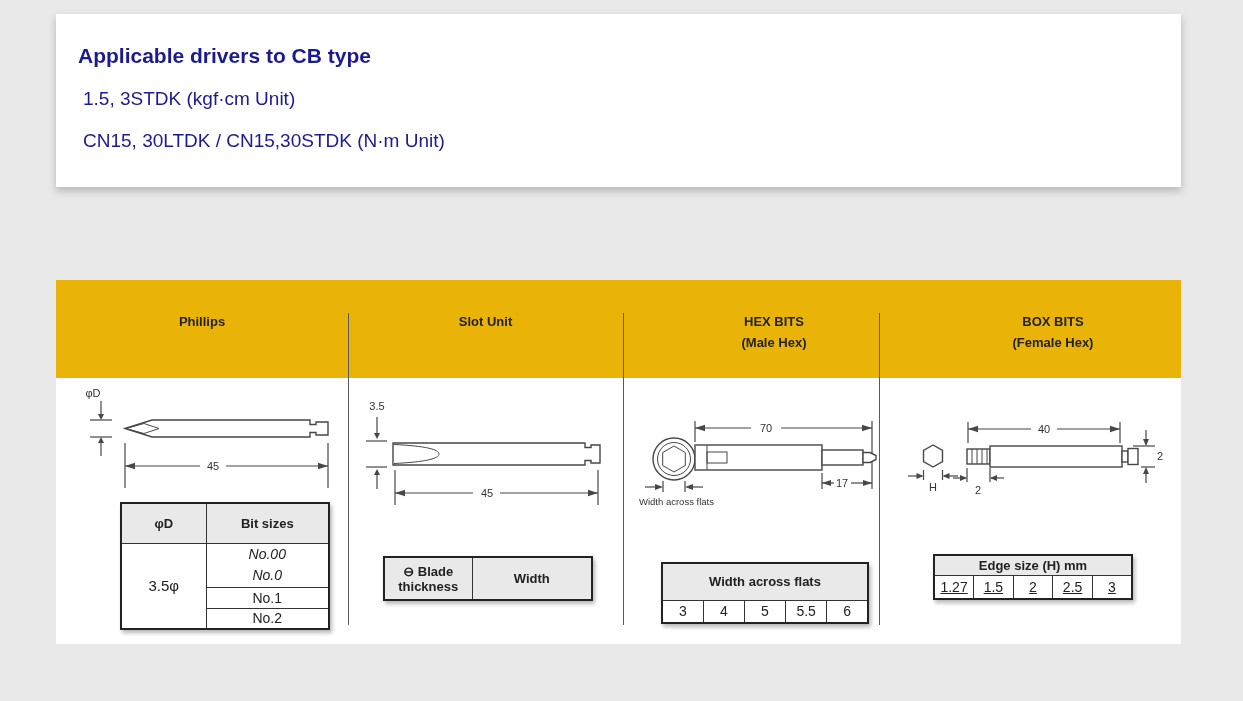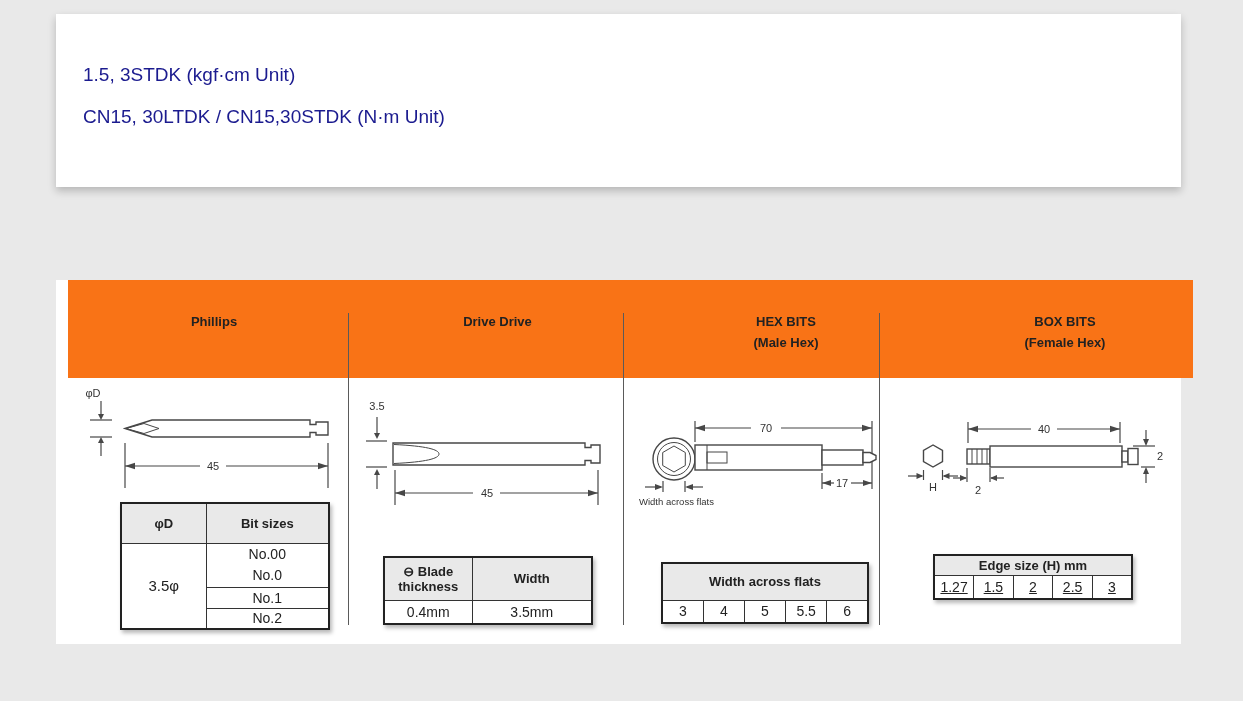--- a/index.html
+++ b/index.html
@@ -17,22 +17,22 @@
   }
   .card-title { color:#1b1b8f; font-size:21px; font-weight:bold; margin:0; }
   .card-line  { color:#1b1b8f; font-size:19px; margin:20px 0 0 5px; }
 
   
   .panel {
     position:absolute; left:56px; top:280px; width:1125px; height:364px;
     background:#ffffff;
   }
   .panel-head {
-    position:absolute; left:12px; top:0; width:1125px; height:98px;
-    background:#f97316; display:flex;
+    position:absolute; left:0; top:0; width:1125px; height:98px;
+    background:#eab308; display:flex;
   }
   .col-head {
     padding-top:31px; text-align:center; color:#222;
     font-weight:bold; font-size:13px; line-height:21px;
   }
   .ch1 { width:292px; } .ch2 { width:275px; } .ch3 { width:256px; } .ch4 { width:302px; }
   .divider { position:absolute; top:33px; height:312px; width:1px; background:#5a5a5a; }
   .dv1 { left:292px; } .dv2 { left:567px; } .dv3 { left:823px; }
 
   
@@ -52,49 +52,50 @@
   }
   table.spec th, table.spec td {
     border:1px solid #333; text-align:center; color:#222; padding:0;
     font-size:14px; vertical-align:middle;
   }
   table.spec th { background:#e9e9e9; font-size:13px; }
   .ph-tbl { left:64px; top:222px; width:210px; }
   .ph-tbl th { height:40px; font-size:14px; }
   .ph-tbl .c1 { width:85px; }
   .ph-tbl td.big { font-size:15px;margin-top:40px; }
-  .ph-tbl td.r1 { height:44px; line-height:21px; }
+  .ph-tbl td.r1 { height:44px; line-height:21px;font-style:italic; }
   .ph-tbl td.r2 { height:21px; }
   .sl-tbl { left:327px; top:276px; width:210px;padding-left:28px; }
   .sl-tbl th { height:43px; font-size:12.5px; line-height:15px; }
   .sl-tbl .c1 { width:88px; }
   .sl-tbl td { height:24px; }
   .bx-tbl { left:605px; top:282px; width:208px; }
   .bx-tbl th { height:37px; font-size:13.5px; }
   .bx-tbl td { height:23px; font-size:13.5px; width:41px; }
   .hx-tbl { left:877px; top:274px; width:200px; }
   .hx-tbl th { height:20px; font-size:13.5px; }
   .hx-tbl td { height:24px; font-size:13.5px; width:40px;text-decoration:underline; }
 </style>
 </head>
 <body>
 
 <div class="card">
+  <h1 class="card-title">Applicable drivers to CB type</h1>
   <p class="card-line">1.5, 3STDK (kgf·cm Unit)</p>
   <p class="card-line">CN15, 30LTDK / CN15,30STDK (N·m Unit)</p>
 </div>
 
 <div class="panel">
 
   <div class="panel-head">
     <div class="col-head ch1">
       <div>Phillips</div>
     </div>
     <div class="col-head ch2">
-      <div>Drive Drive</div>
+      <div>Slot Unit</div>
     </div>
     <div class="col-head ch4">
       <div>HEX BITS</div>
       <div>(Male Hex)</div>
     </div>
     <div class="col-head ch3">
       <div>BOX BITS</div>
       <div>(Female Hex)</div>
     </div>
   </div>
@@ -165,24 +166,20 @@
 
   <table class="spec sl-tbl">
     <tbody>
         <tr>
       <th class="c1">
         <span>⊖</span>
         <span>Blade</span><br>
         <span>thickness</span>
       </th>
       <th>Width</th>
-    </tr>
-    <tr>
-      <td>0.4mm</td>
-      <td>3.5mm</td>
     </tr>
   </tbody>
     </table>
 
   <svg style="left:579px; top:125px;" width="270" height="110" viewBox="0 0 270 110">
     <circle class="shape" cx="39" cy="54" r="21"></circle>
     <circle class="thin" cx="39" cy="54" r="16.5"></circle>
     <polygon class="thin" points="39,41 27.7,47.5 27.7,60.5 39,67 50.3,60.5 50.3,47.5"></polygon>
     <line class="dln" x1="28" y1="76" x2="28" y2="87"></line>
     <line class="dln" x1="50" y1="76" x2="50" y2="87"></line>

